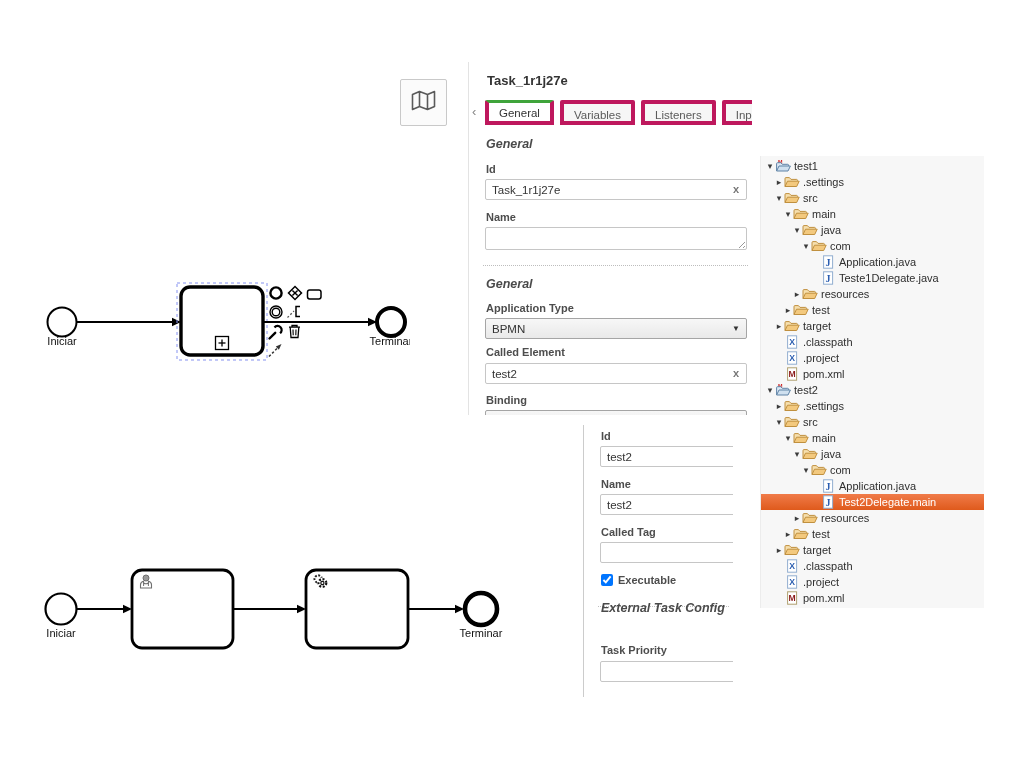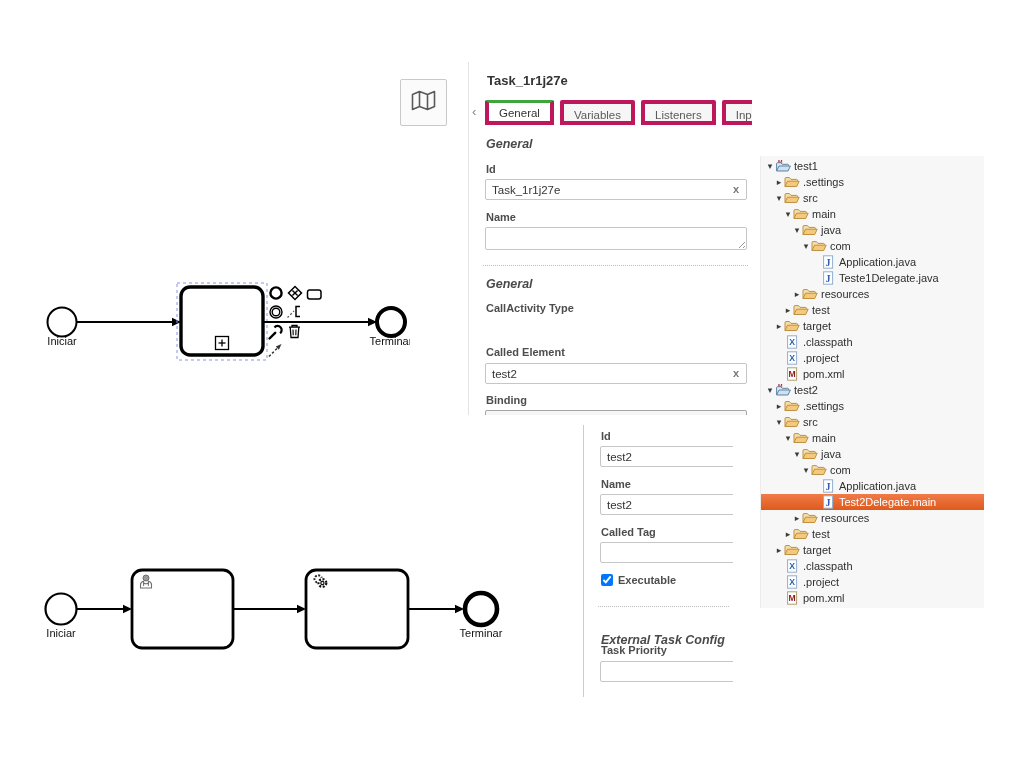--- a/index.html
+++ b/index.html
@@ -209,21 +209,25 @@
   <span class="clear-x" style="top:121px; left:264px;">x</span>
 
   <div class="fld-label" style="top:149px;">Name</div>
   <input class="txt-input" style="top: 165px; width: 262px; height: 23px;" value="">
   <span class="name-grip" style="top:177px; left:267px;"></span>
 
   <div class="dotted-sep" style="top:203px;"></div>
 
   <div class="sec-head" style="top:215px;">General</div>
 
-  <div class="fld-label" style="top:240px;">CallActivity Type</div>
+  <div class="fld-label" style="top:240px;">Application Type</div>
+  <div class="sel-box" style="top:256px; width:262px;">
+    <span>BPMN</span>
+    <span class="arrow">▼</span>
+  </div>
 
   <div class="fld-label" style="top:284px;">Called Element</div>
   <input class="txt-input" style="top: 301px; width: 262px;" value="test2">
   <span class="clear-x" style="top:305px; left:264px;">x</span>
 
   <div class="fld-label" style="top:332px;">Binding</div>
   <div class="sel-box" style="top:348px; width:262px;"></div>
 </div>
 
 <div id="panel2" class="props-panel">
@@ -240,21 +244,21 @@
   <div class="fld-label" style="top:101px;">Called Tag</div>
   <input class="txt-input" style="top: 117px; width: 200px;" value="">
 
   <div class="checkbox-row" style="top:149px;">
     <input type="checkbox" checked="checked" style="">
     <label>Executable</label>
   </div>
 
   <div class="dotted-sep" style="top:181px;"></div>
 
-  <div class="sec-head" style="top:208px; white-space:nowrap;">External Task Config</div>
+  <div class="sec-head" style="top:176px; white-space:nowrap;">External Task Config</div>
 
   <div class="fld-label" style="top:219px;">Task Priority</div>
   <input class="txt-input" style="top: 236px; width: 200px;" value="">
 </div>
 
 <div id="tree">
     <div class="trow" style="padding-left: 4px;">
       <span class="arr">▾</span>
       <span class="ticon">
         <svg viewBox="0 0 16 14">

